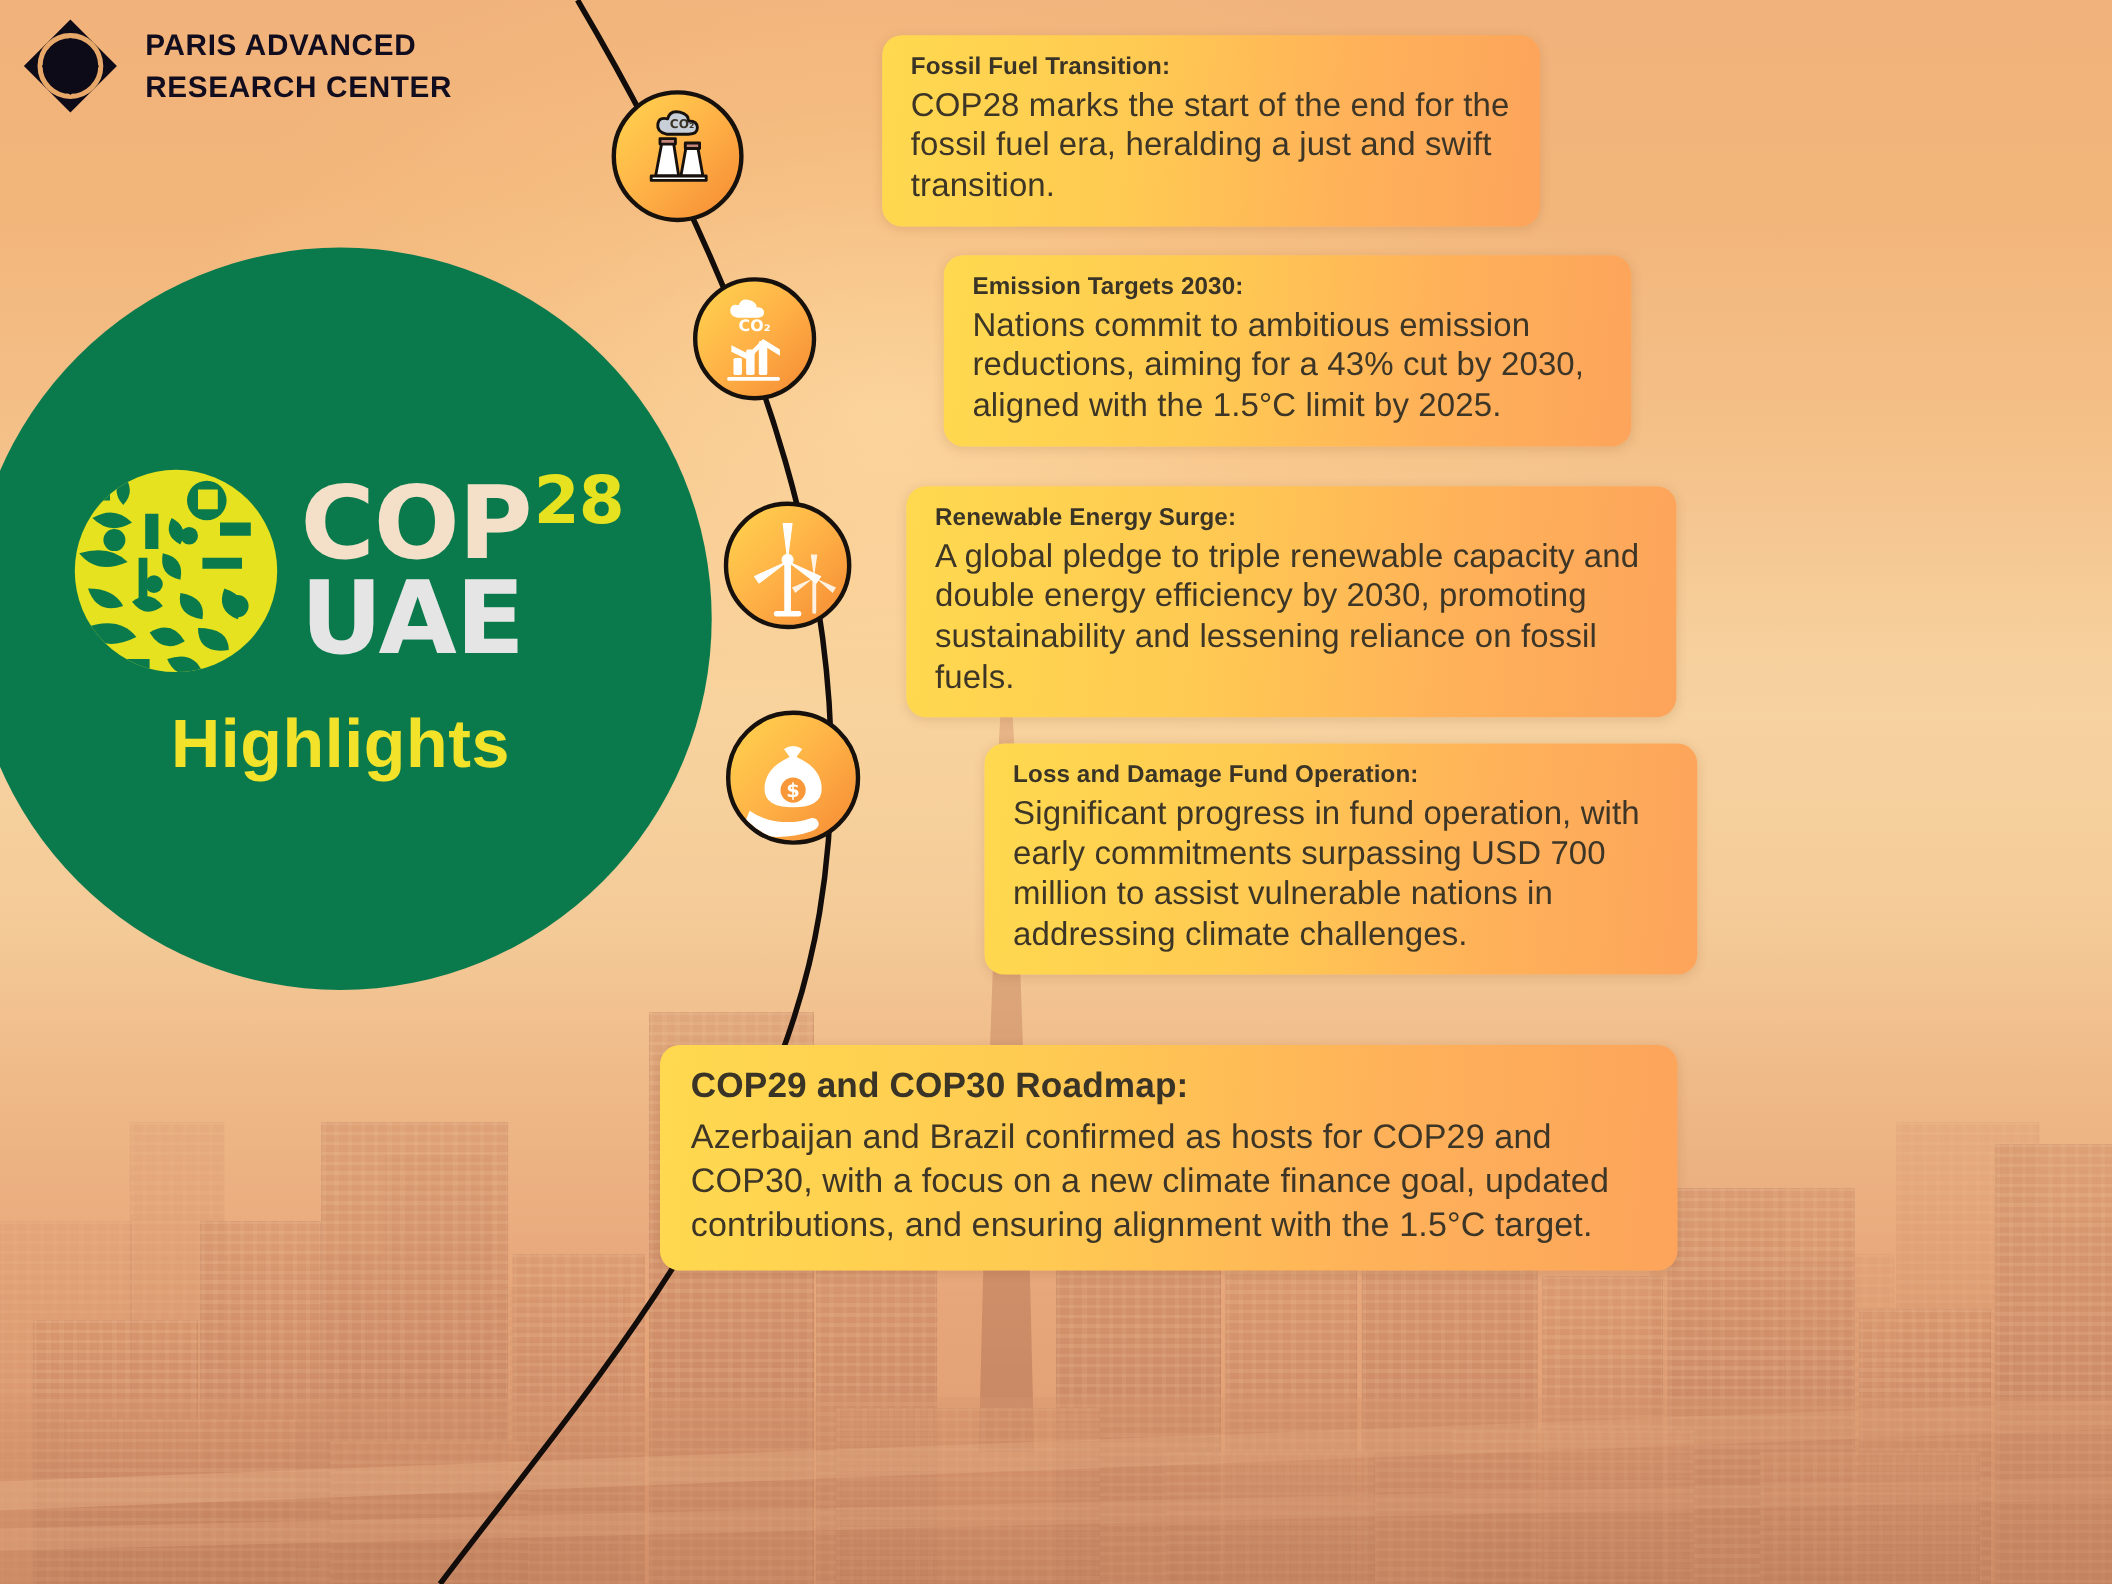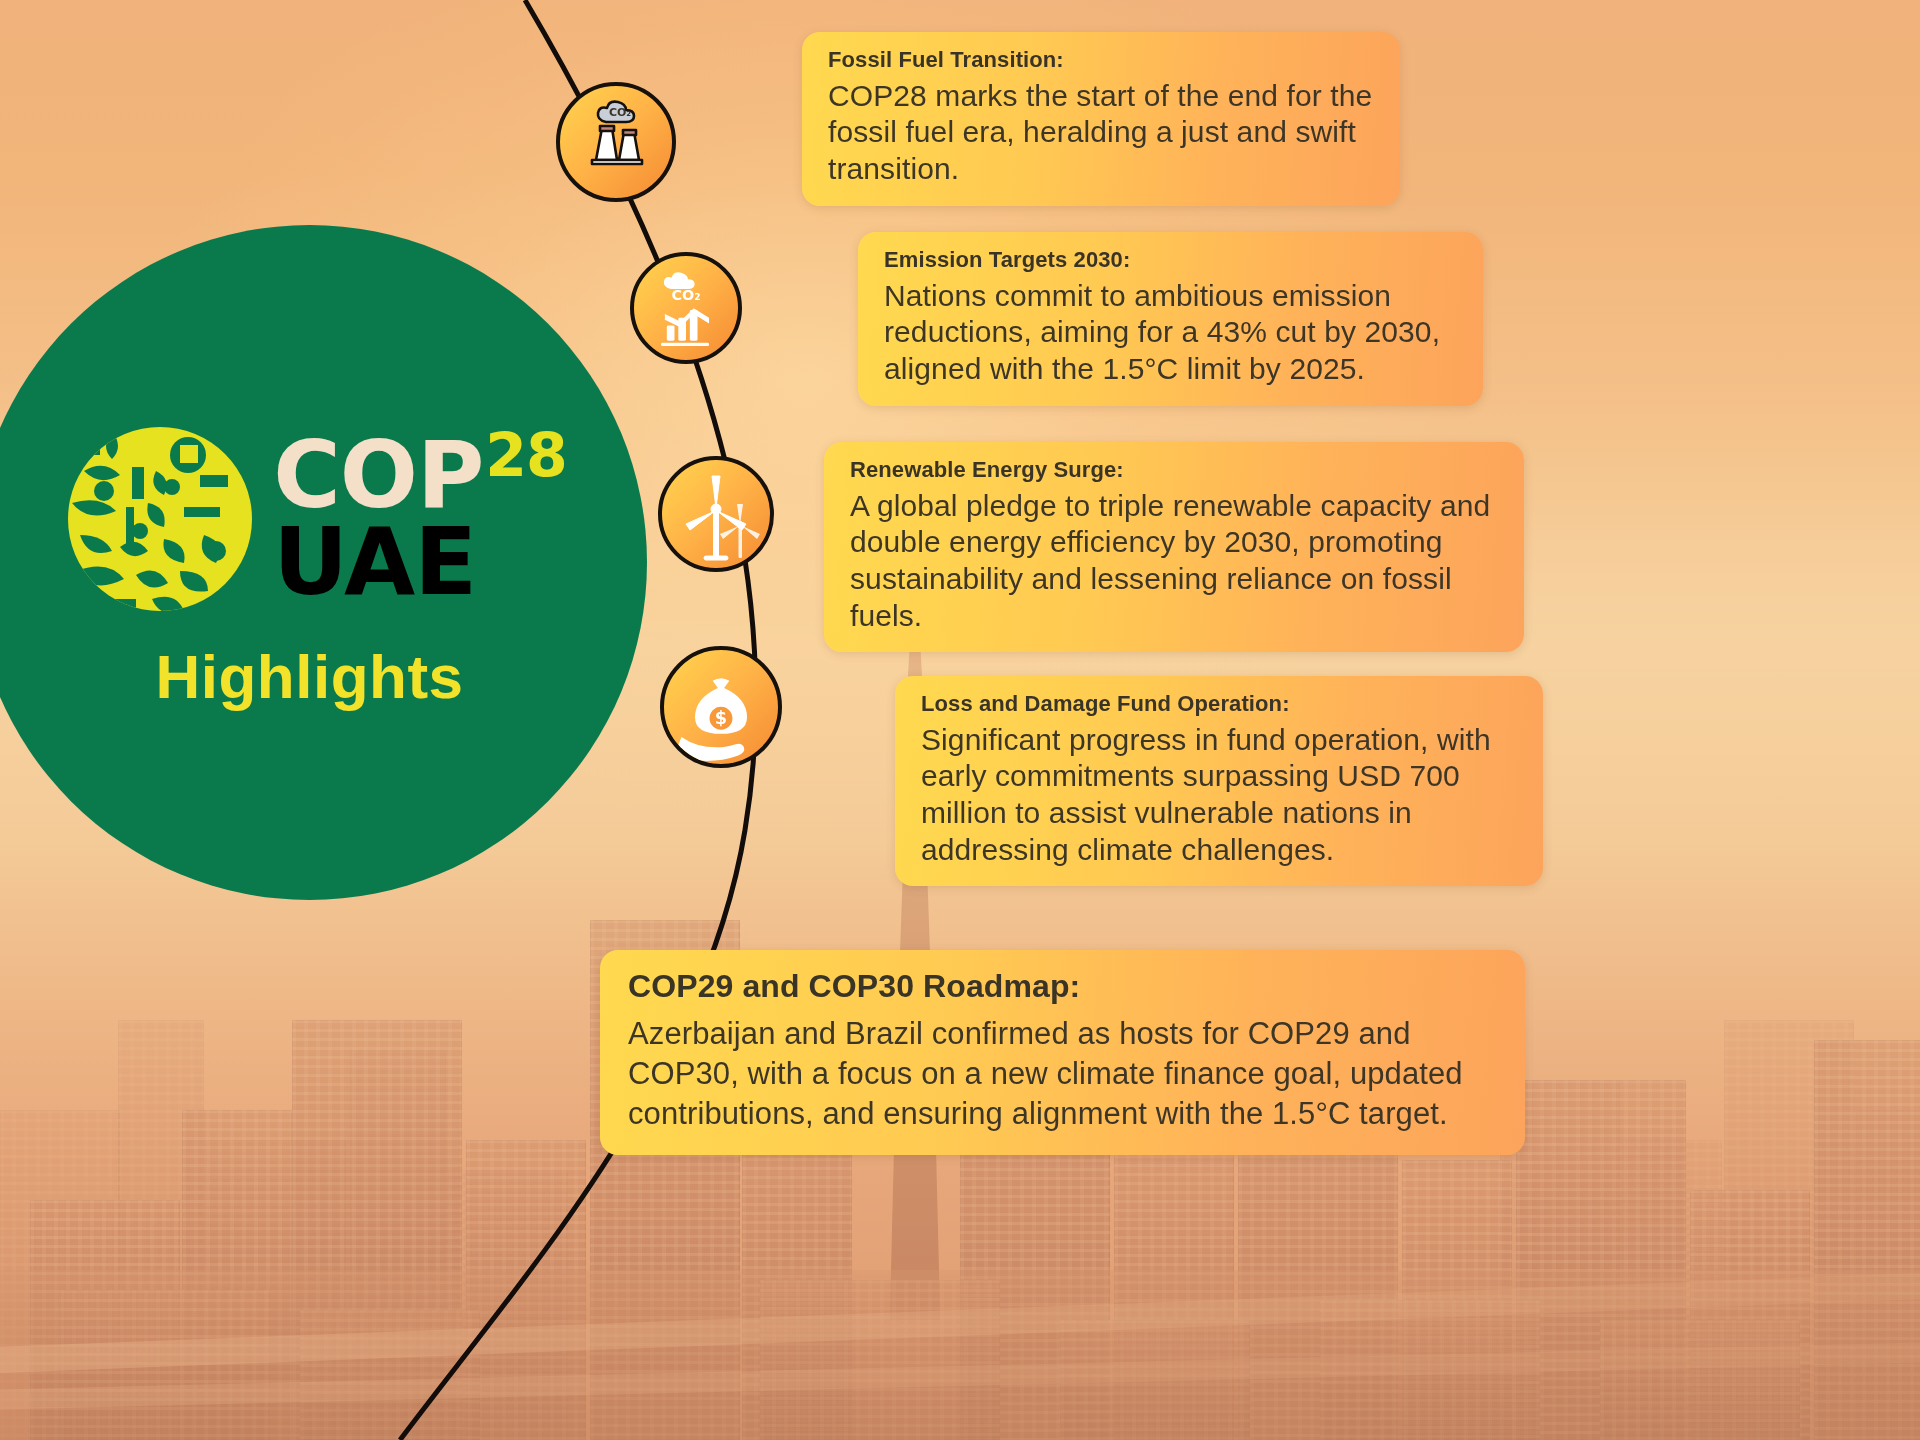--- a/index.html
+++ b/index.html
@@ -128,21 +128,21 @@
     font-weight:700;
     font-size:60px;
     color:#e7e21f;
     margin-left:2px; margin-top:-6px;
     letter-spacing:-1px;
   }
   .cop-uae{
     font-family:"DejaVu Sans", sans-serif;
     font-weight:700;
     font-size:92px;
-    color:#000000;
+    color:#e5e5e5;
     letter-spacing:-1px;
     margin-top:8px;
   }
   .highlights{
     margin-top:22px;
     font-weight:700;
     font-size:62px;
     color:#f2e32a;
     letter-spacing:.5px;
   }
@@ -234,20 +234,31 @@
 
     <div class="road"></div>
   </div>
 
   <div class="bg-wash"></div>
 
   <svg class="swoosh" viewBox="0 0 1920 1440">
     <path d="M 525 0 C 690 280, 790 560, 745 830 C 705 1075, 520 1280, 400 1440" fill="none" stroke="#120d0a" stroke-width="5"></path>
   </svg>
 
+  <div class="brand">
+    <svg class="brand-mark" viewBox="0 0 100 100">
+      <rect x="50" y="4" width="65" height="65" transform="rotate(45 50 4)" fill="#0d0b18"></rect>
+      <circle cx="50" cy="50" r="30" fill="none" stroke="#e8a86a" stroke-width="5"></circle>
+      <rect x="50" y="22" width="40" height="40" transform="rotate(45 50 22)" fill="#0d0b18"></rect>
+    </svg>
+    <div class="brand-text">
+      <div>PARIS ADVANCED</div>
+      <div>RESEARCH CENTER</div>
+    </div>
+  </div>
 
   <div class="greencircle">
     <div class="cop-row">
       <svg class="cop-globe" viewBox="0 0 100 100">
         <defs>
           <clipPath id="gclip">
               <circle cx="50" cy="50" r="46"></circle>
             </clipPath>
         </defs>
         <circle cx="50" cy="50" r="46" fill="#e7e21f"></circle>

